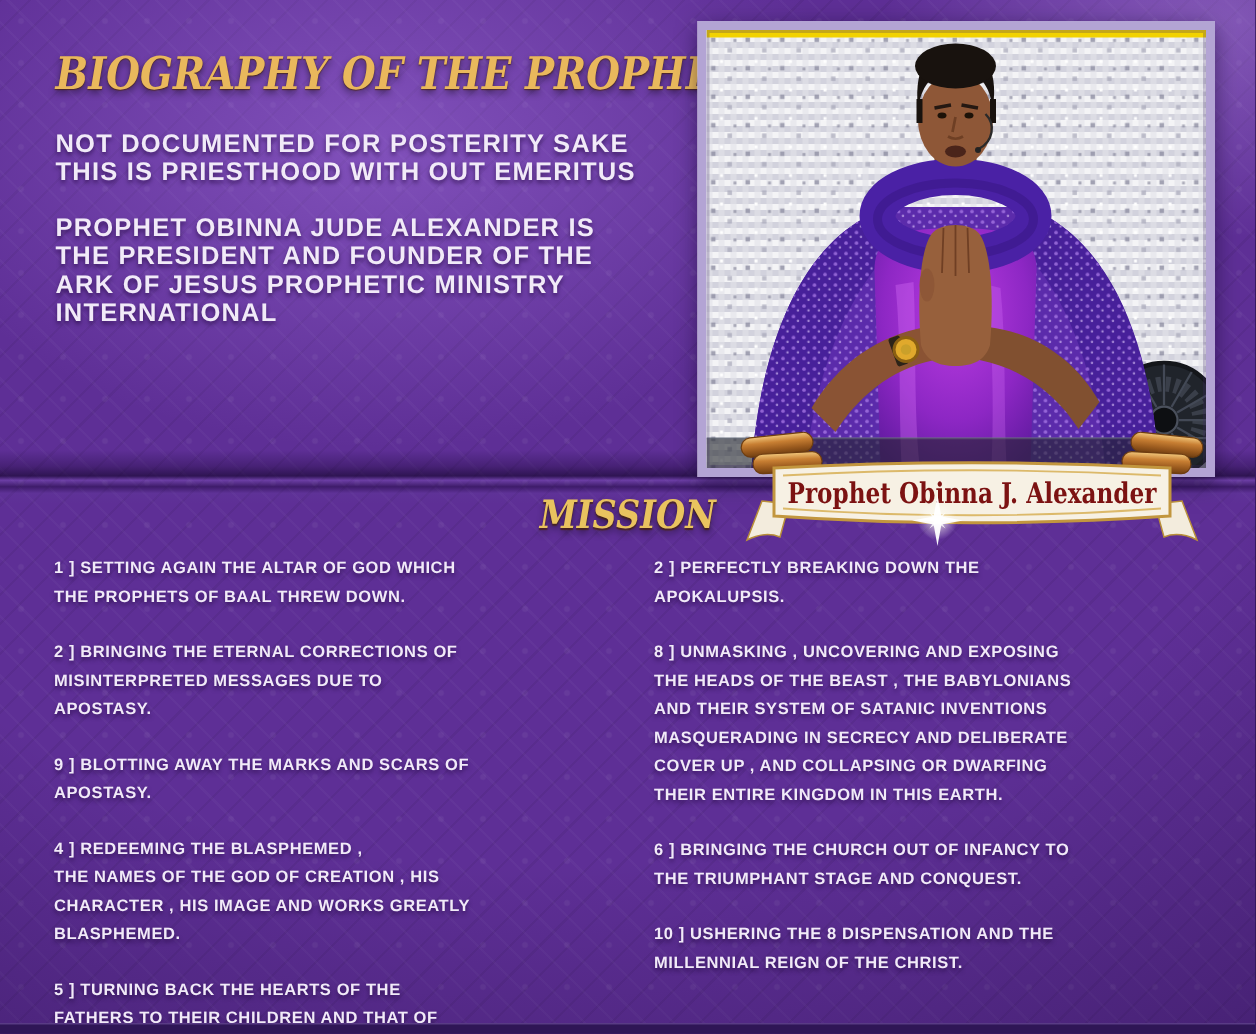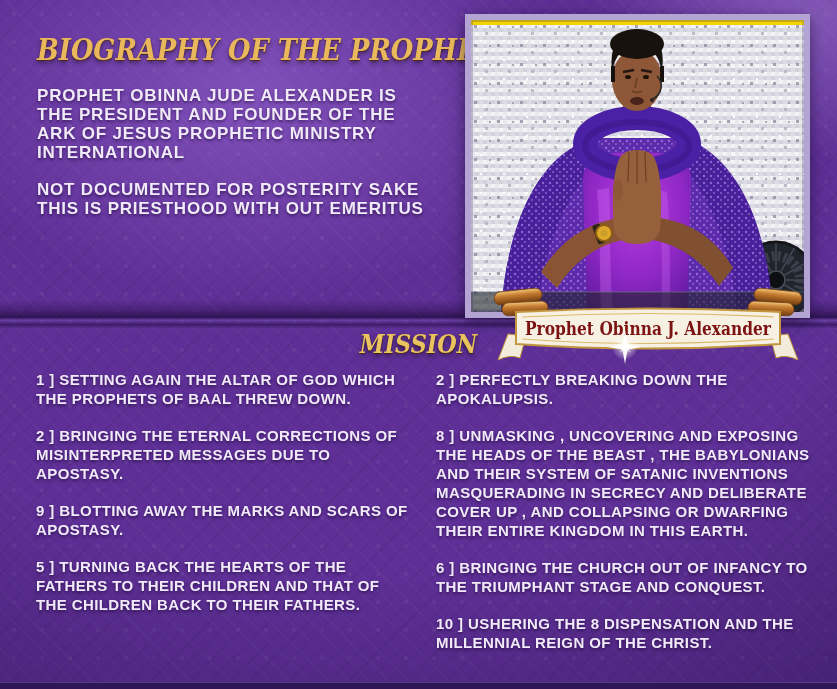--- a/index.html
+++ b/index.html
@@ -47,44 +47,44 @@
     position:absolute;left:0;right:0;top:329px;margin:0;text-align:center;
     font-family:"DejaVu Serif",serif;font-style:italic;font-weight:bold;
     font-size:26px;color:#e9c35f;transform:scaleX(.86);
     text-shadow:0 1px 1px rgba(70,35,0,.75), 0 3px 5px rgba(0,0,0,.45);
   }
   .col{position:absolute;top:370px;}
   .col-left{left:36px;width:408px;}
   .col-right{left:436px;width:400px;}
   .mission-item{
     margin:0 0 18px 0;white-space:pre-line;
-    font-size:15px;font-weight:bold;line-height:19px;letter-spacing:.4px;
+    font-size:11px;font-weight:bold;line-height:19px;letter-spacing:.4px;
     color:#f1eaf8;text-shadow:0 2px 3px rgba(25,0,50,.55);
   }
   .bottom-edge{
     position:absolute;left:0;bottom:0;width:837px;height:6px;
     background:#2f1656;border-top:1px solid rgba(170,130,220,.35);
   }
 </style>
 </head>
 <body>
 
 <div class="canvas">
 
   <div class="divider"></div>
 
   <h1 class="title">BIOGRAPHY OF THE PROPHET</h1>
 
   <div class="bio">
+    <p class="bio-para">NOT DOCUMENTED FOR POSTERITY SAKE
+THIS IS PRIESTHOOD WITH OUT EMERITUS</p>
     <p class="bio-para">PROPHET OBINNA JUDE ALEXANDER IS
 THE PRESIDENT AND FOUNDER OF THE
 ARK OF JESUS PROPHETIC MINISTRY
 INTERNATIONAL</p>
-    <p class="bio-para">NOT DOCUMENTED FOR POSTERITY SAKE
-THIS IS PRIESTHOOD WITH OUT EMERITUS</p>
   </div>
 
   <div class="photo-frame">
     <svg width="333" height="292" viewBox="0 0 333 292">
       <defs>
         <pattern id="p-mz" width="8" height="8" patternUnits="userSpaceOnUse">
           <rect width="8" height="8" fill="#e9e9ee"></rect>
           <rect width="4" height="4" fill="#dadae2"></rect>
           <rect x="4" y="4" width="4" height="4" fill="#f6f6f8"></rect>
           <rect x="4" width="4" height="4" fill="#cfcfda"></rect>
@@ -211,20 +211,24 @@
   <h2 class="mission-title">MISSION</h2>
 
   <div class="col col-left">
     <div class="mission-item">1 ] SETTING AGAIN THE ALTAR OF GOD WHICH
 THE PROPHETS OF BAAL THREW DOWN.</div>
     <div class="mission-item">2 ] BRINGING THE ETERNAL CORRECTIONS OF
 MISINTERPRETED MESSAGES DUE TO
 APOSTASY.</div>
     <div class="mission-item">9 ] BLOTTING AWAY THE MARKS AND SCARS OF
 APOSTASY.</div>
+    <div class="mission-item">4 ] REDEEMING THE BLASPHEMED ,
+THE NAMES OF THE GOD OF CREATION , HIS
+CHARACTER , HIS IMAGE AND WORKS GREATLY
+BLASPHEMED.</div>
     <div class="mission-item">5 ] TURNING BACK THE HEARTS OF THE
 FATHERS TO THEIR CHILDREN AND THAT OF
 THE CHILDREN BACK TO THEIR FATHERS.</div>
   </div>
 
   <div class="col col-right">
     <div class="mission-item">2 ] PERFECTLY BREAKING DOWN THE
 APOKALUPSIS.</div>
     <div class="mission-item">8 ] UNMASKING , UNCOVERING AND EXPOSING
 THE HEADS OF THE BEAST , THE BABYLONIANS

